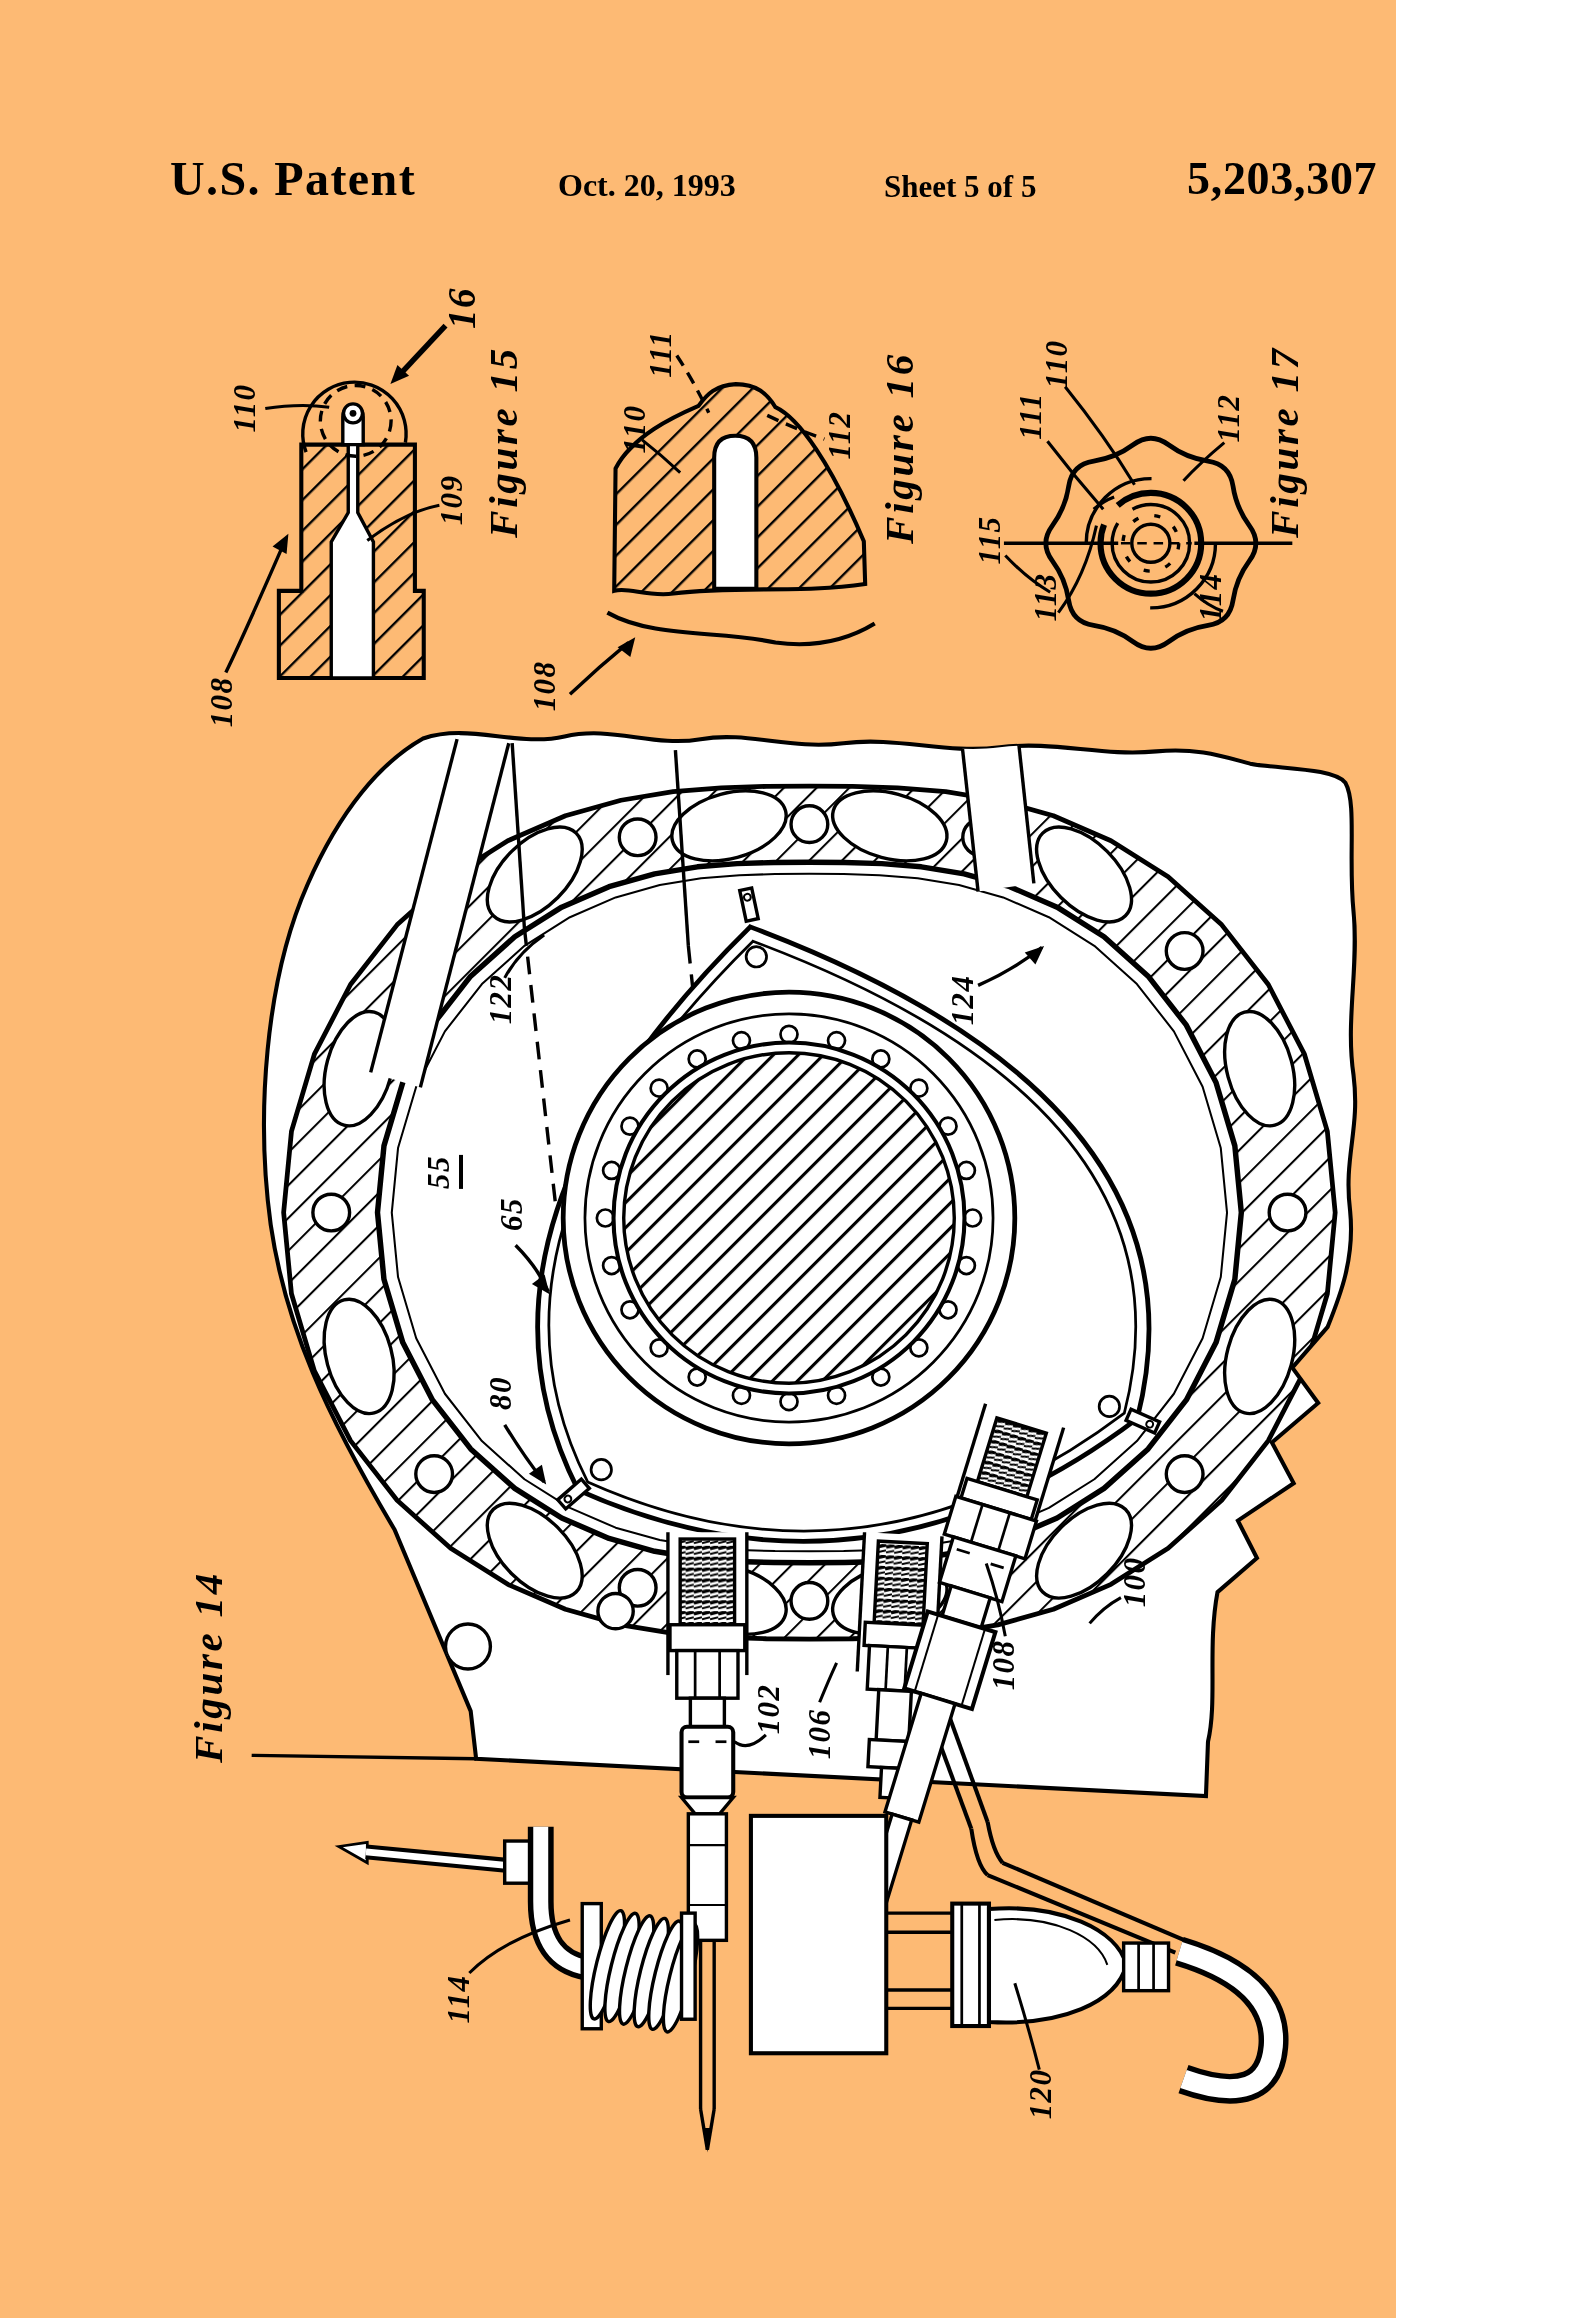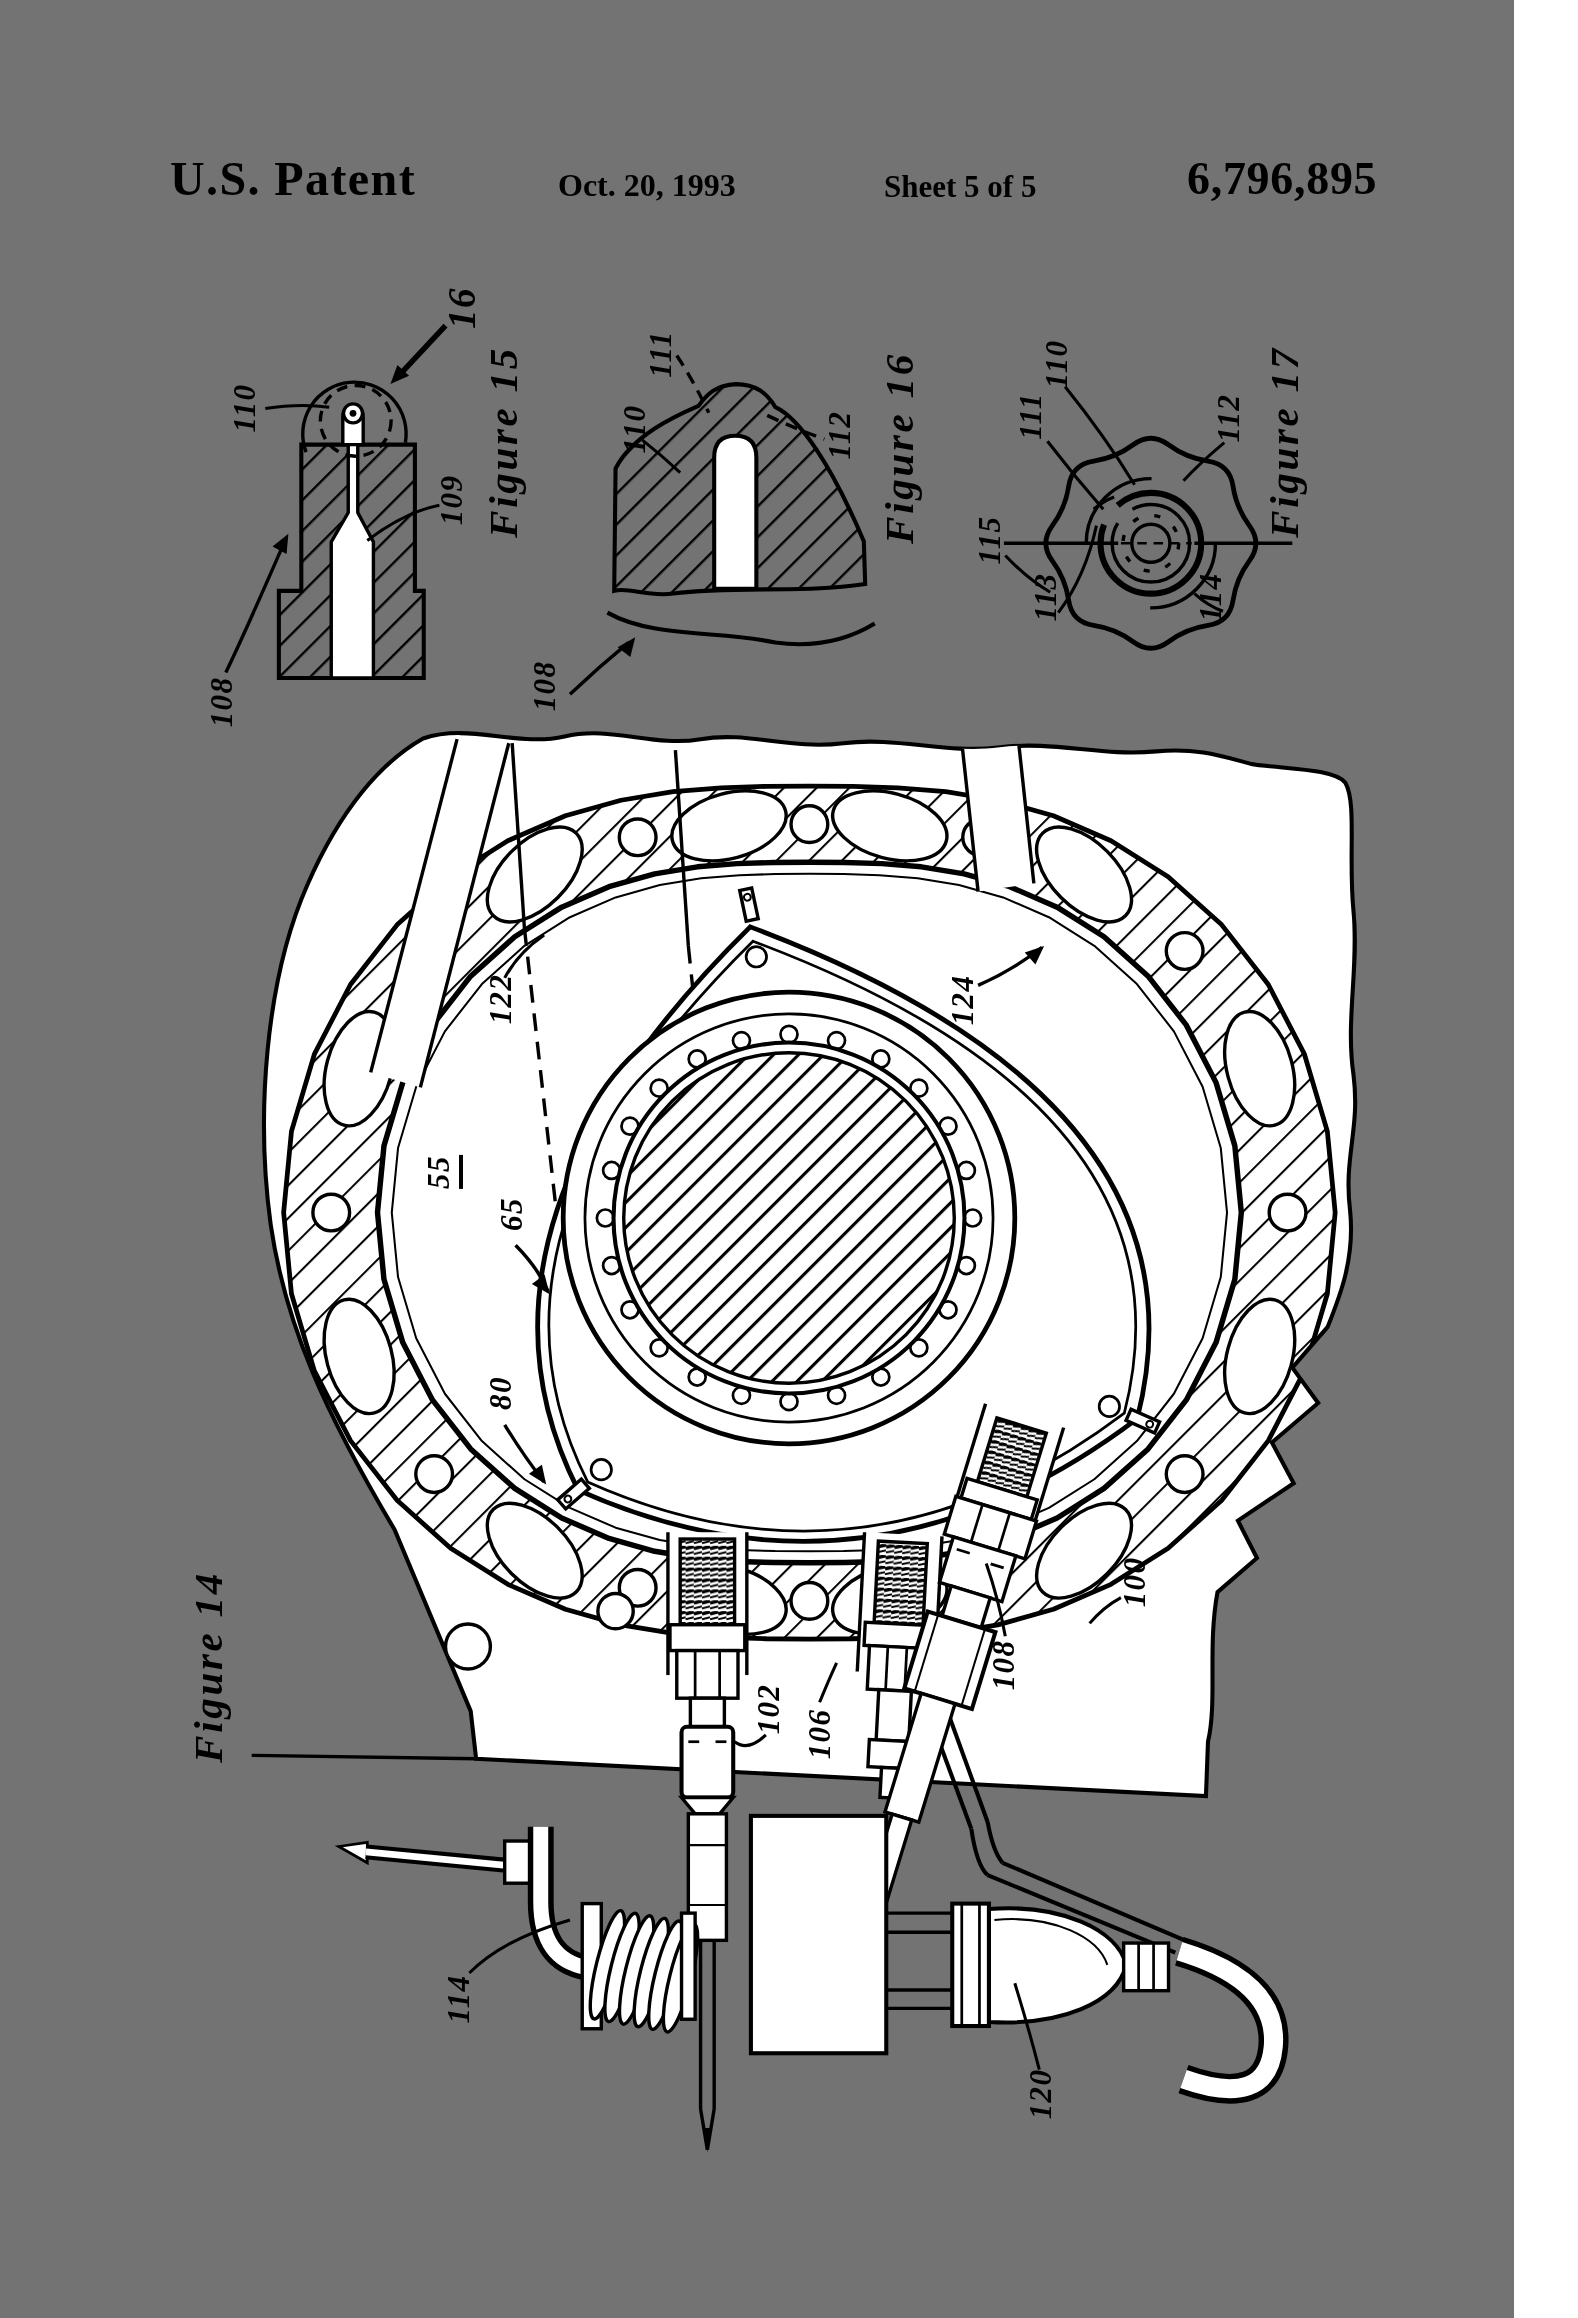--- a/index.html
+++ b/index.html
@@ -1,17 +1,17 @@
 <!DOCTYPE html>
 <html style="font-size:11px"><head>
 <meta charset="utf-8">
 <style>
   html,body{margin:0;padding:0;background:#fff;}
   body{width:1578px;height:2319px;position:relative;font-family:"Liberation Serif",serif;}
-  #page{position:absolute;inset:0;width:1514px;height:2319px;background:#737373;overflow:hidden;}
+  #page{position:absolute;inset:0;width:1396px;height:2319px;background:#fdba74;overflow:hidden;}
   #art{position:absolute;left:0;top:0;}
   .hdr{position:absolute;white-space:nowrap;color:#000;font-family:"Liberation Serif",serif;font-weight:700;}
   .hdr.t1{left:170px;top:151px;font-size:48px;letter-spacing:1.4px;}
   .hdr.t2{left:558px;top:167px;font-size:32px;}
   .hdr.t3{left:884px;top:169px;font-size:31px;}
   .hdr.t4{left:1187px;top:152px;font-size:46px;letter-spacing:0.7px;}
   .co{position:absolute;white-space:nowrap;color:#000;
       font:italic 700 31px "Liberation Serif",serif;letter-spacing:1.4px;
       transform:translate(-50%,-50%) rotate(-90deg);}
   .co.big{font-size:39px;}
@@ -335,21 +335,21 @@
         <polygon points="934,936 926.7,965.1 908.0,951.0" fill="#000"></polygon>
         <polygon points="808,1902 782.0,1887.0 800.7,1872.9" fill="#000"></polygon>
         <polygon points="803,2182 777.6,2166.1 796.7,2152.7" fill="#000"></polygon>
         <polygon points="1535,1390 1522.3,1417.2 1506.6,1399.8" fill="#000"></polygon>
       </g>
 </svg>
 
 <span class="hdr t1">U.S. Patent</span>
 <span class="hdr t2">Oct. 20, 1993</span>
 <span class="hdr t3">Sheet 5 of 5</span>
-<span class="hdr t4">6,796,895</span>
+<span class="hdr t4">5,203,307</span>
 
 <span class="cap" style="left:503px;top:442px;">Figure 15</span>
 <span class="cap" style="left:899px;top:448px;">Figure 16</span>
 <span class="cap" style="left:1284px;top:442px;">Figure 17</span>
 <span class="cap" style="left:208px;top:1667px;">Figure 14</span>
 
 <span class="co big" style="left:461px;top:308px;">16</span>
 <span class="co" style="left:245px;top:408px;">110</span>
 <span class="co" style="left:452px;top:500px;">109</span>
 <span class="co" style="left:222px;top:702px;">108</span>

